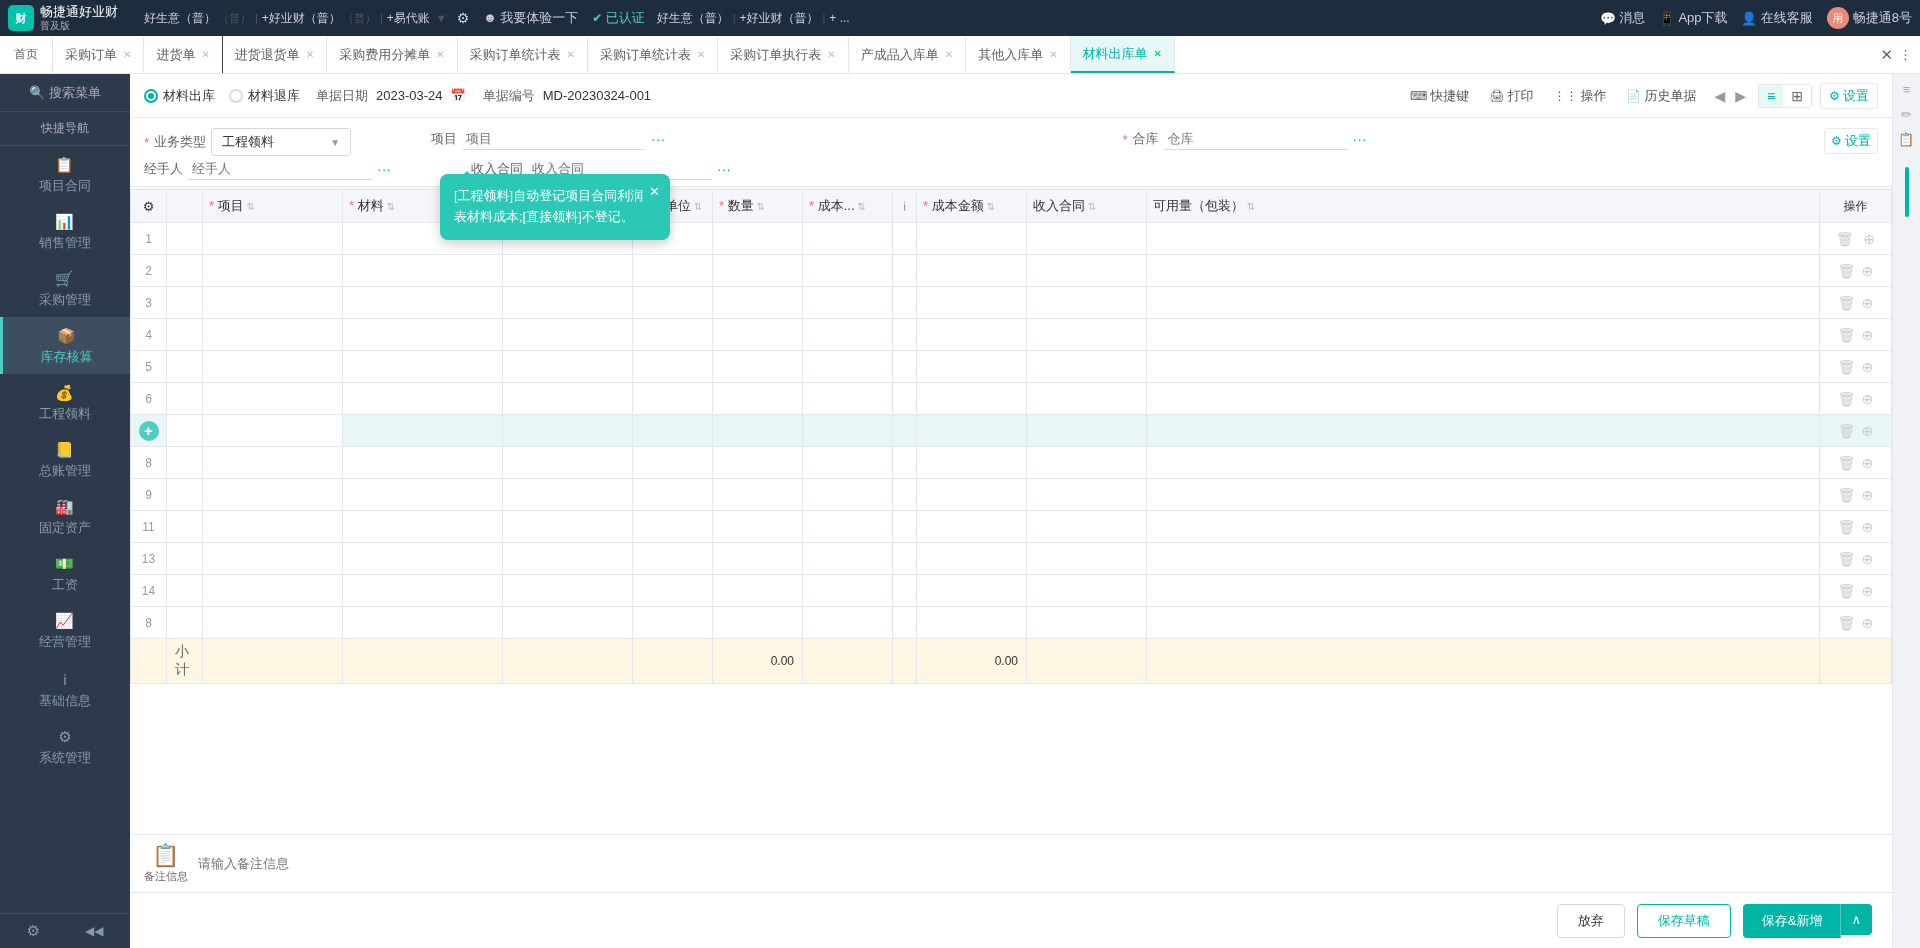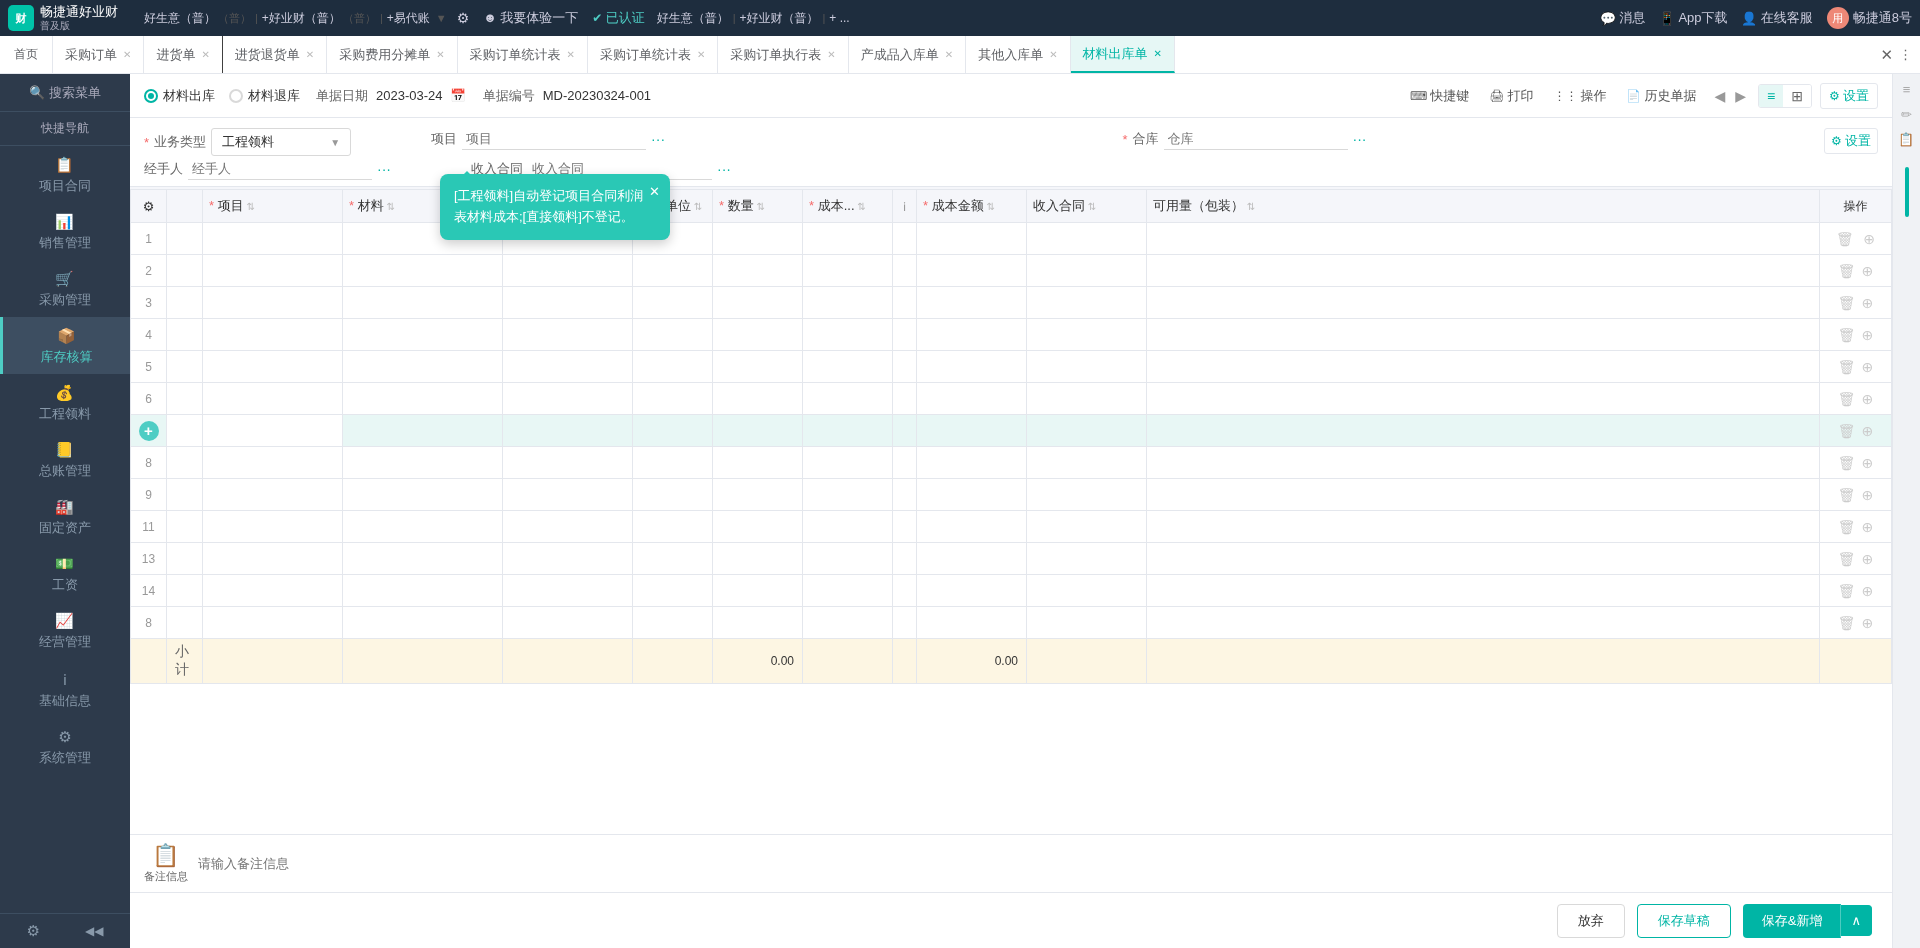--- a/index.html
+++ b/index.html
@@ -542,21 +542,21 @@
       <div style="display:flex;flex-direction:column;align-items:center;">
         <span style="font-size:22px;color:#00b5a5;">📋</span>
         <span style="font-size:11px;color:#666;">备注信息</span>
       </div>
       <input type="text" style="flex: 1 1 0%; border: none; outline: none; color: rgb(153, 153, 153); font-size: 13px; padding: 4px 0px;" placeholder="请输入备注信息">
     </div>
 
     <div style="height:56px;background:#fff;border-top:1px solid #e4e7ed;display:flex;align-items:center;justify-content:flex-end;padding:0 20px;gap:12px;flex-shrink:0;">
       <button style="padding:7px 20px;border-radius:4px;font-size:13px;cursor:pointer;border:1px solid #d9d9d9;background:#fff;color:#333;">放弃</button>
       <button style="padding:7px 20px;border-radius:4px;font-size:13px;cursor:pointer;border:1px solid #00b5a5;background:#fff;color:#00b5a5;">保存草稿</button>
-      <div style="display:flex;align-items:center;">
+      <div style="display:flex;align-items:flex-start;">
         <button style="padding:7px 18px;border-radius:4px 0 0 4px;font-size:13px;cursor:pointer;border:1px solid #00b5a5;border-right:1px solid rgba(255,255,255,0.3);background:#00b5a5;color:#fff;">保存&amp;新增</button>
         <button style="padding:7px 10px;border-radius:0 4px 4px 0;font-size:13px;cursor:pointer;border:1px solid #00b5a5;border-left:none;background:#00b5a5;color:#fff;">∧</button>
       </div>
     </div>
   </div>
 
   <div style="width:28px;background:#f0f2f5;border-left:1px solid #e4e7ed;display:flex;flex-direction:column;align-items:center;padding:8px 0;gap:10px;flex-shrink:0;">
     <span style="color:#aaa;cursor:pointer;font-size:13px;">≡</span>
     <span style="color:#aaa;cursor:pointer;font-size:13px;">✏</span>
     <span style="color:#00b5a5;cursor:pointer;font-size:13px;">📋</span>

